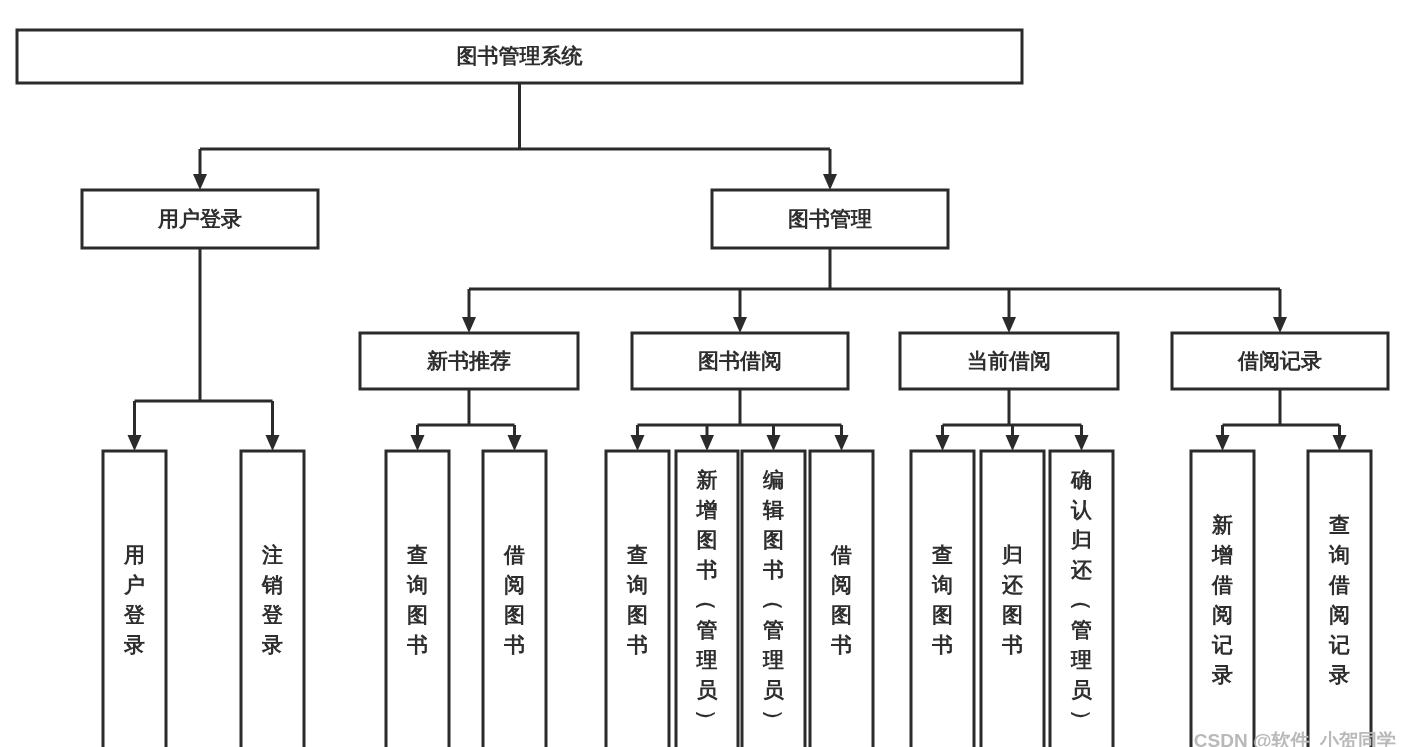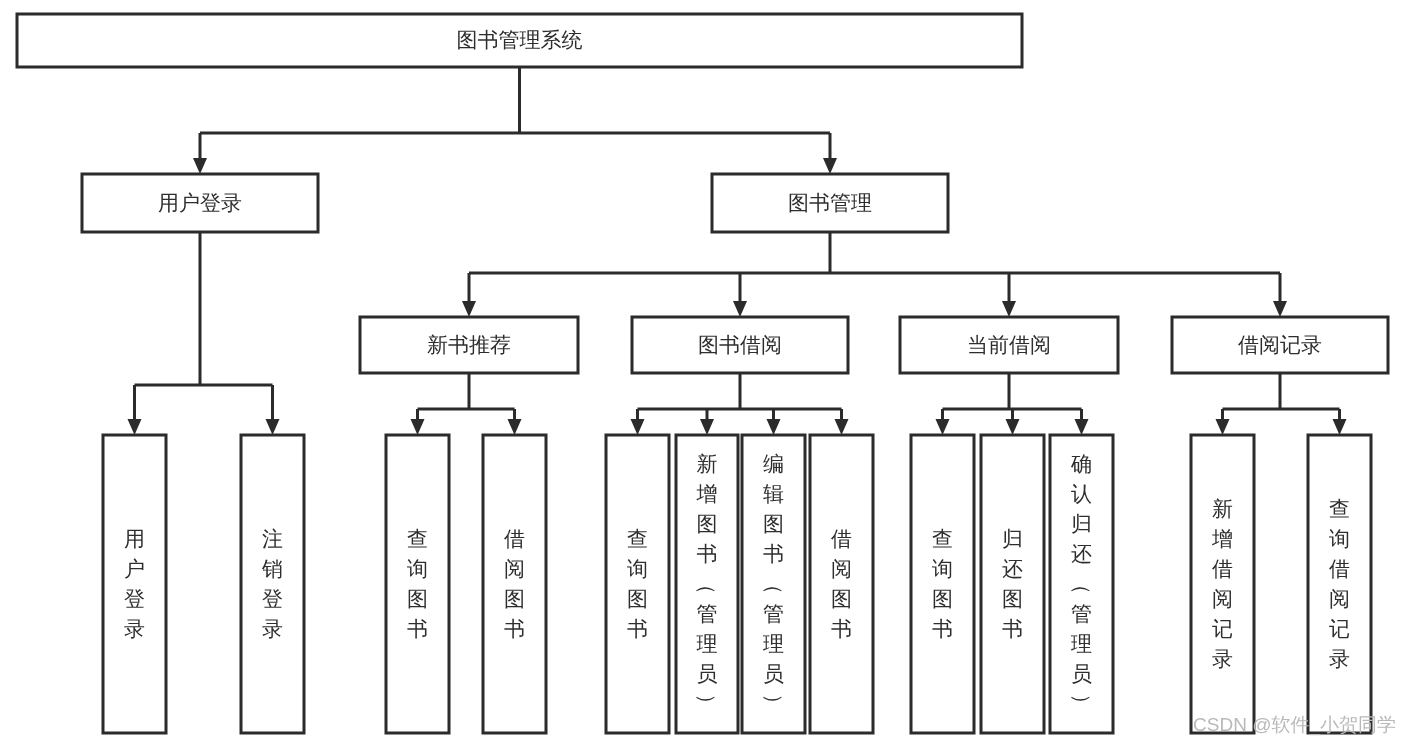--- a/index.html
+++ b/index.html
@@ -10,23 +10,24 @@
   body {
     width: 1405px;
     height: 747px;
     font-family: "Liberation Sans", "DejaVu Sans", sans-serif;
     overflow: hidden;
     position: relative;
   }
   #diagram-root {
     position: absolute;
     left: 0;
-    top: 0;
+    top: 16px;
     width: 1405px;
     height: 534px;
+    font-weight: bold;
   }
   svg.flow {
     display: block;
     width: 1405px;
     height: 747px;
   }
   .node-box {
     fill: #ffffff;
     stroke: #2b2b2b;
     stroke-width: 3;

